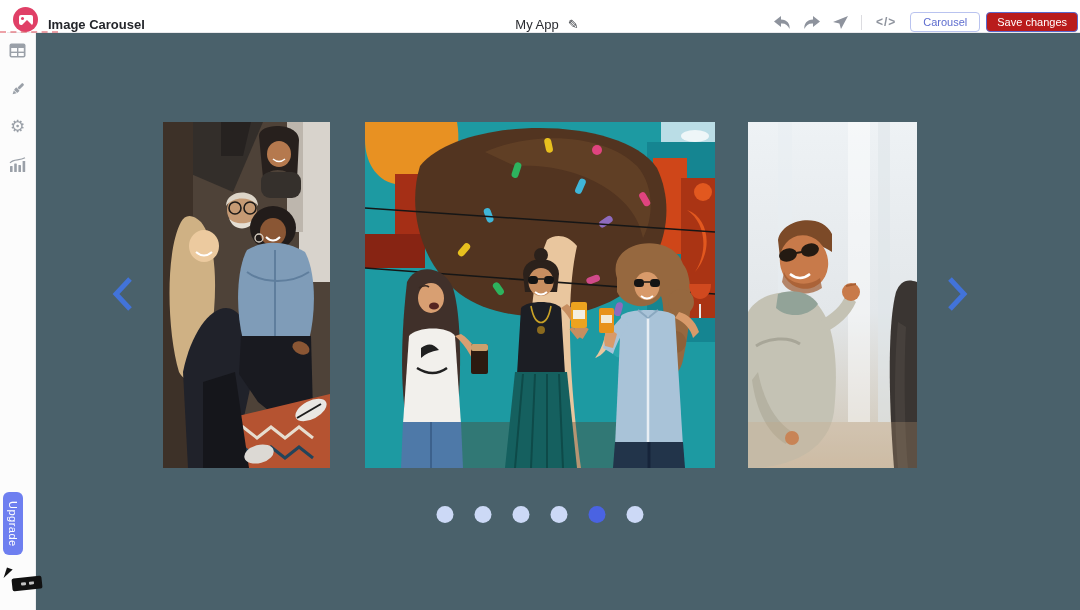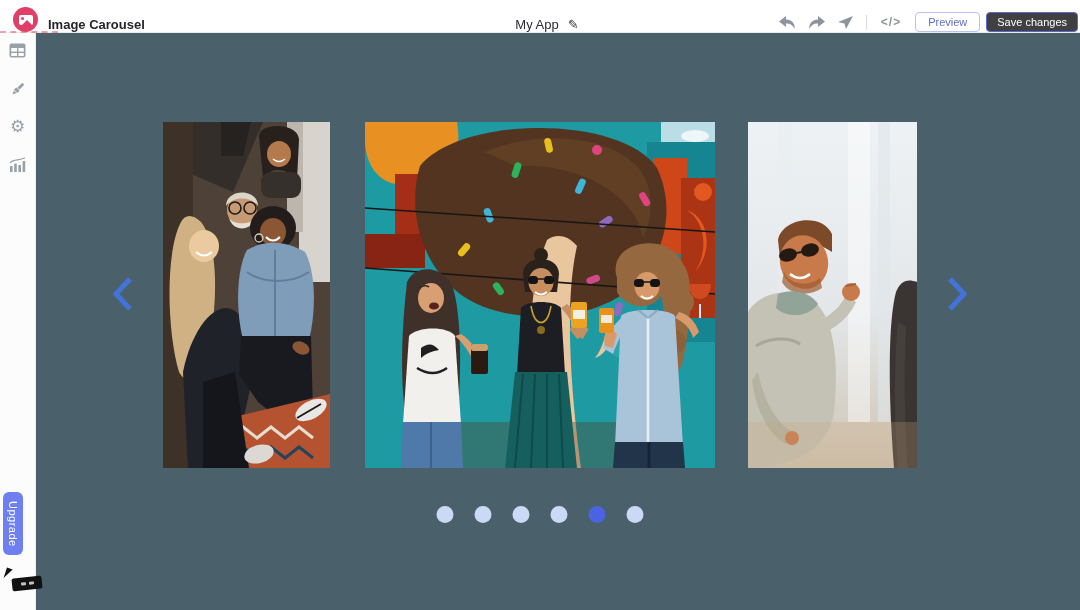--- a/index.html
+++ b/index.html
@@ -20,21 +20,21 @@
         align-items:center;gap:9px;cursor:pointer;}
   .app-name{font-size:13px;font-weight:500;color:#2a2c31;}
   .pencil{font-size:13px;color:#34373d;line-height:1;}
   .topbar-right{position:absolute;right:9px;display:flex;align-items:center;gap:6px;}
   .icon-btn{background:none;border:none;padding:2px;cursor:pointer;display:flex;align-items:center;}
   .icon-btn.code{font-size:12px;font-weight:bold;color:#8e939d;letter-spacing:1px;padding:2px 4px;}
   .tb-divider{width:1px;height:15px;background:#dcdce0;margin:0 4px;}
   .btn-outline{height:20px;padding:0 12px;font-size:11px;font-family:inherit;color:#5e6dcf;
         background:#fff;border:1px solid #b9c3ef;border-radius:4px;cursor:pointer;margin-left:4px;}
   .btn-solid{height:20px;padding:0 10px;font-size:11px;font-family:inherit;color:#fff;
-        background:#404040;border:1px solid #5a69ce;border-radius:4px;cursor:pointer;}
+        background:#b91c1c;border:1px solid #5a69ce;border-radius:4px;cursor:pointer;}
 
   
   .sidebar{position:absolute;top:33px;left:0;width:36px;height:577px;background:#fcfcfc;
         border-right:1px solid #ededf0;display:flex;flex-direction:column;align-items:center;
         padding-top:9px;gap:21px;box-sizing:border-box;z-index:15;}
   .side-item{width:20px;height:17px;display:flex;align-items:center;justify-content:center;cursor:pointer;}
   .gear-glyph{font-size:17px;color:#9aa0a8;line-height:1;}
   .upgrade{position:absolute;left:3px;top:459px;width:20px;height:63px;background:#6e7ff0;
         border-radius:6px;color:#fff;font-size:11px;letter-spacing:.5px;cursor:pointer;
         writing-mode:vertical-rl;text-align:center;line-height:20px;}
@@ -96,21 +96,21 @@
             </g>
           </svg>
       </button>
       <button class="icon-btn">
         <svg width="18" height="15" viewBox="0 0 18 15">
             <path d="M17 1 L10 14 L8.4 8.6 L2 7 Z" fill="#8e939d"></path>
           </svg>
       </button>
       <span class="tb-divider"></span>
       <button class="icon-btn code">&lt;/&gt;</button>
-      <button class="btn-outline">Preview</button>
+      <button class="btn-outline">Carousel</button>
       <button class="btn-solid">Save changes</button>
     </div>
   </header>
 
   <aside class="sidebar">
     <div class="side-item">
       <svg width="17" height="15" viewBox="0 0 17 15">
         <rect x="0.5" y="0.5" width="16" height="14" rx="2" fill="#9aa0a8"></rect>
         <rect x="2.2" y="5" width="5.8" height="3.6" fill="#fcfcfc"></rect>
           <rect x="9.4" y="5" width="5.4" height="3.6" fill="#fcfcfc"></rect>

